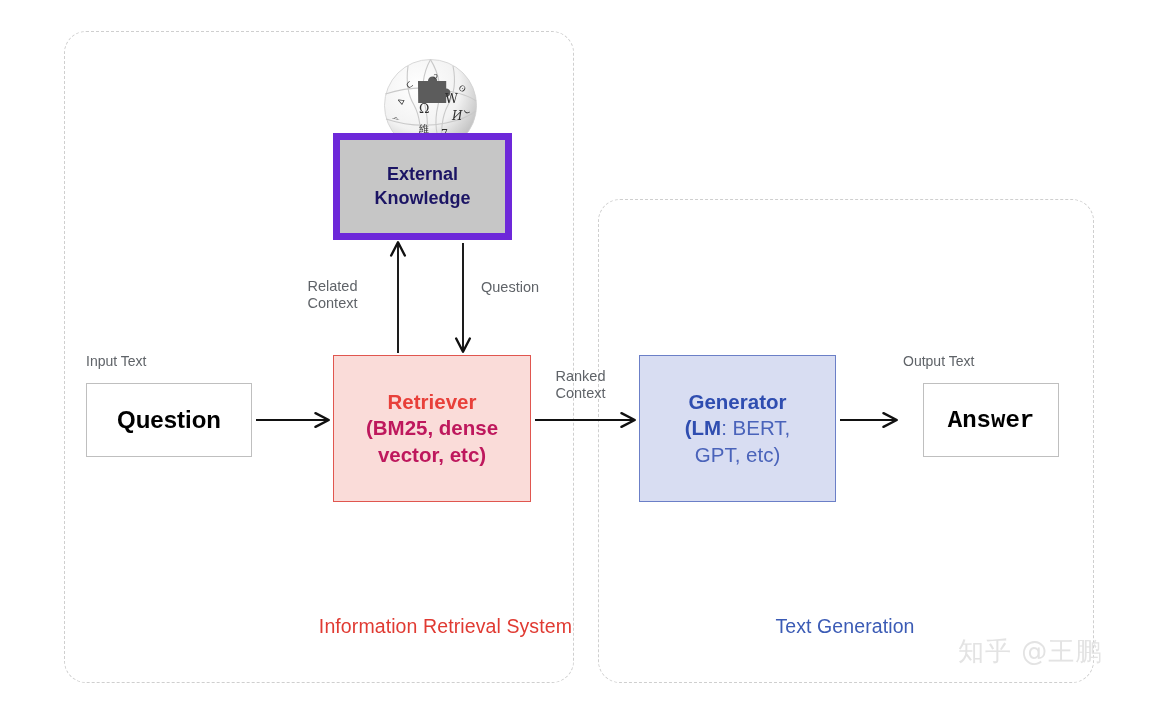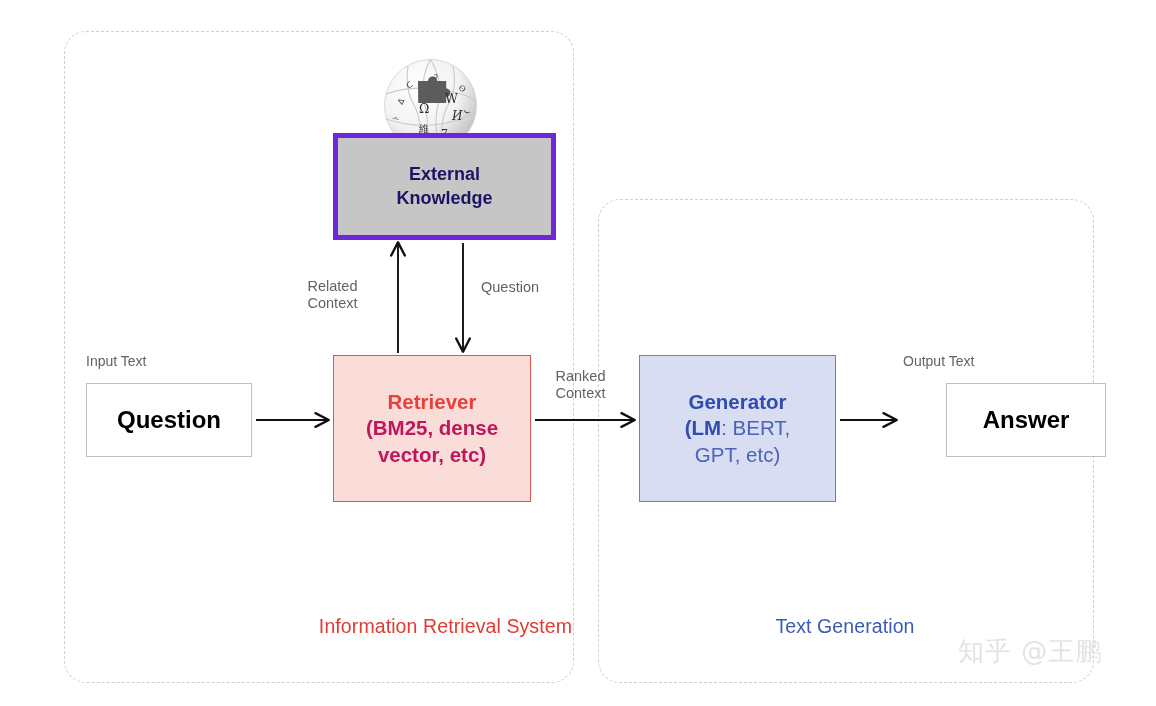--- a/index.html
+++ b/index.html
@@ -43,22 +43,22 @@
 
   
   .box{
     position:absolute;
     box-sizing:border-box;
     display:flex;align-items:center;justify-content:center;
     text-align:center;
     line-height:1.28;
   }
   #box-knowledge{
-    left:333px;top:133px;width:223px;height:107px;
-    background:#c6c6c6;border:5px solid #6d28d9;
+    left:333px;top:133px;width:179px;height:107px;
+    background:#c6c6c6;border:7px solid #6d28d9;
     color:#1b1464;font-weight:700;font-size:18px;
   }
   #box-retriever{
     left:333px;top:355px;width:198px;height:147px;
     background:#fadcd9;border:1.6px solid #e0564f;
     font-size:20.5px;
   }
   #box-retriever .hl{color:#e8403a;font-weight:700;}
   #box-retriever .sub{color:#be185d;font-weight:700;}
   #box-generator{
@@ -70,21 +70,21 @@
   #box-generator .sub{color:#4a63ba;font-weight:400;}
   #box-generator .bb{font-weight:700;color:#2f4db0;}
 
   .iobox{
     position:absolute;box-sizing:border-box;
     background:#ffffff;border:1.4px solid #bfbfbf;
     display:flex;align-items:center;justify-content:center;
     color:#000000;font-weight:700;font-size:24px;
   }
   #box-question{left:86px;top:383px;width:166px;height:74px;}
-  #box-answer{left:946px;top:383px;width:160px;height:74px;}
+  #box-answer{left:923px;top:383px;width:136px;height:74px;font-family:Liberation Mono, monospace;}
 
   .io-label{
     position:absolute;font-size:14px;color:#5f6368;white-space:nowrap;text-align:center;
   }
   #label-input{left:86px;top:353px;}
   #label-output{left:903px;top:353px;}
 
   
   .edge-label{
     position:absolute;

